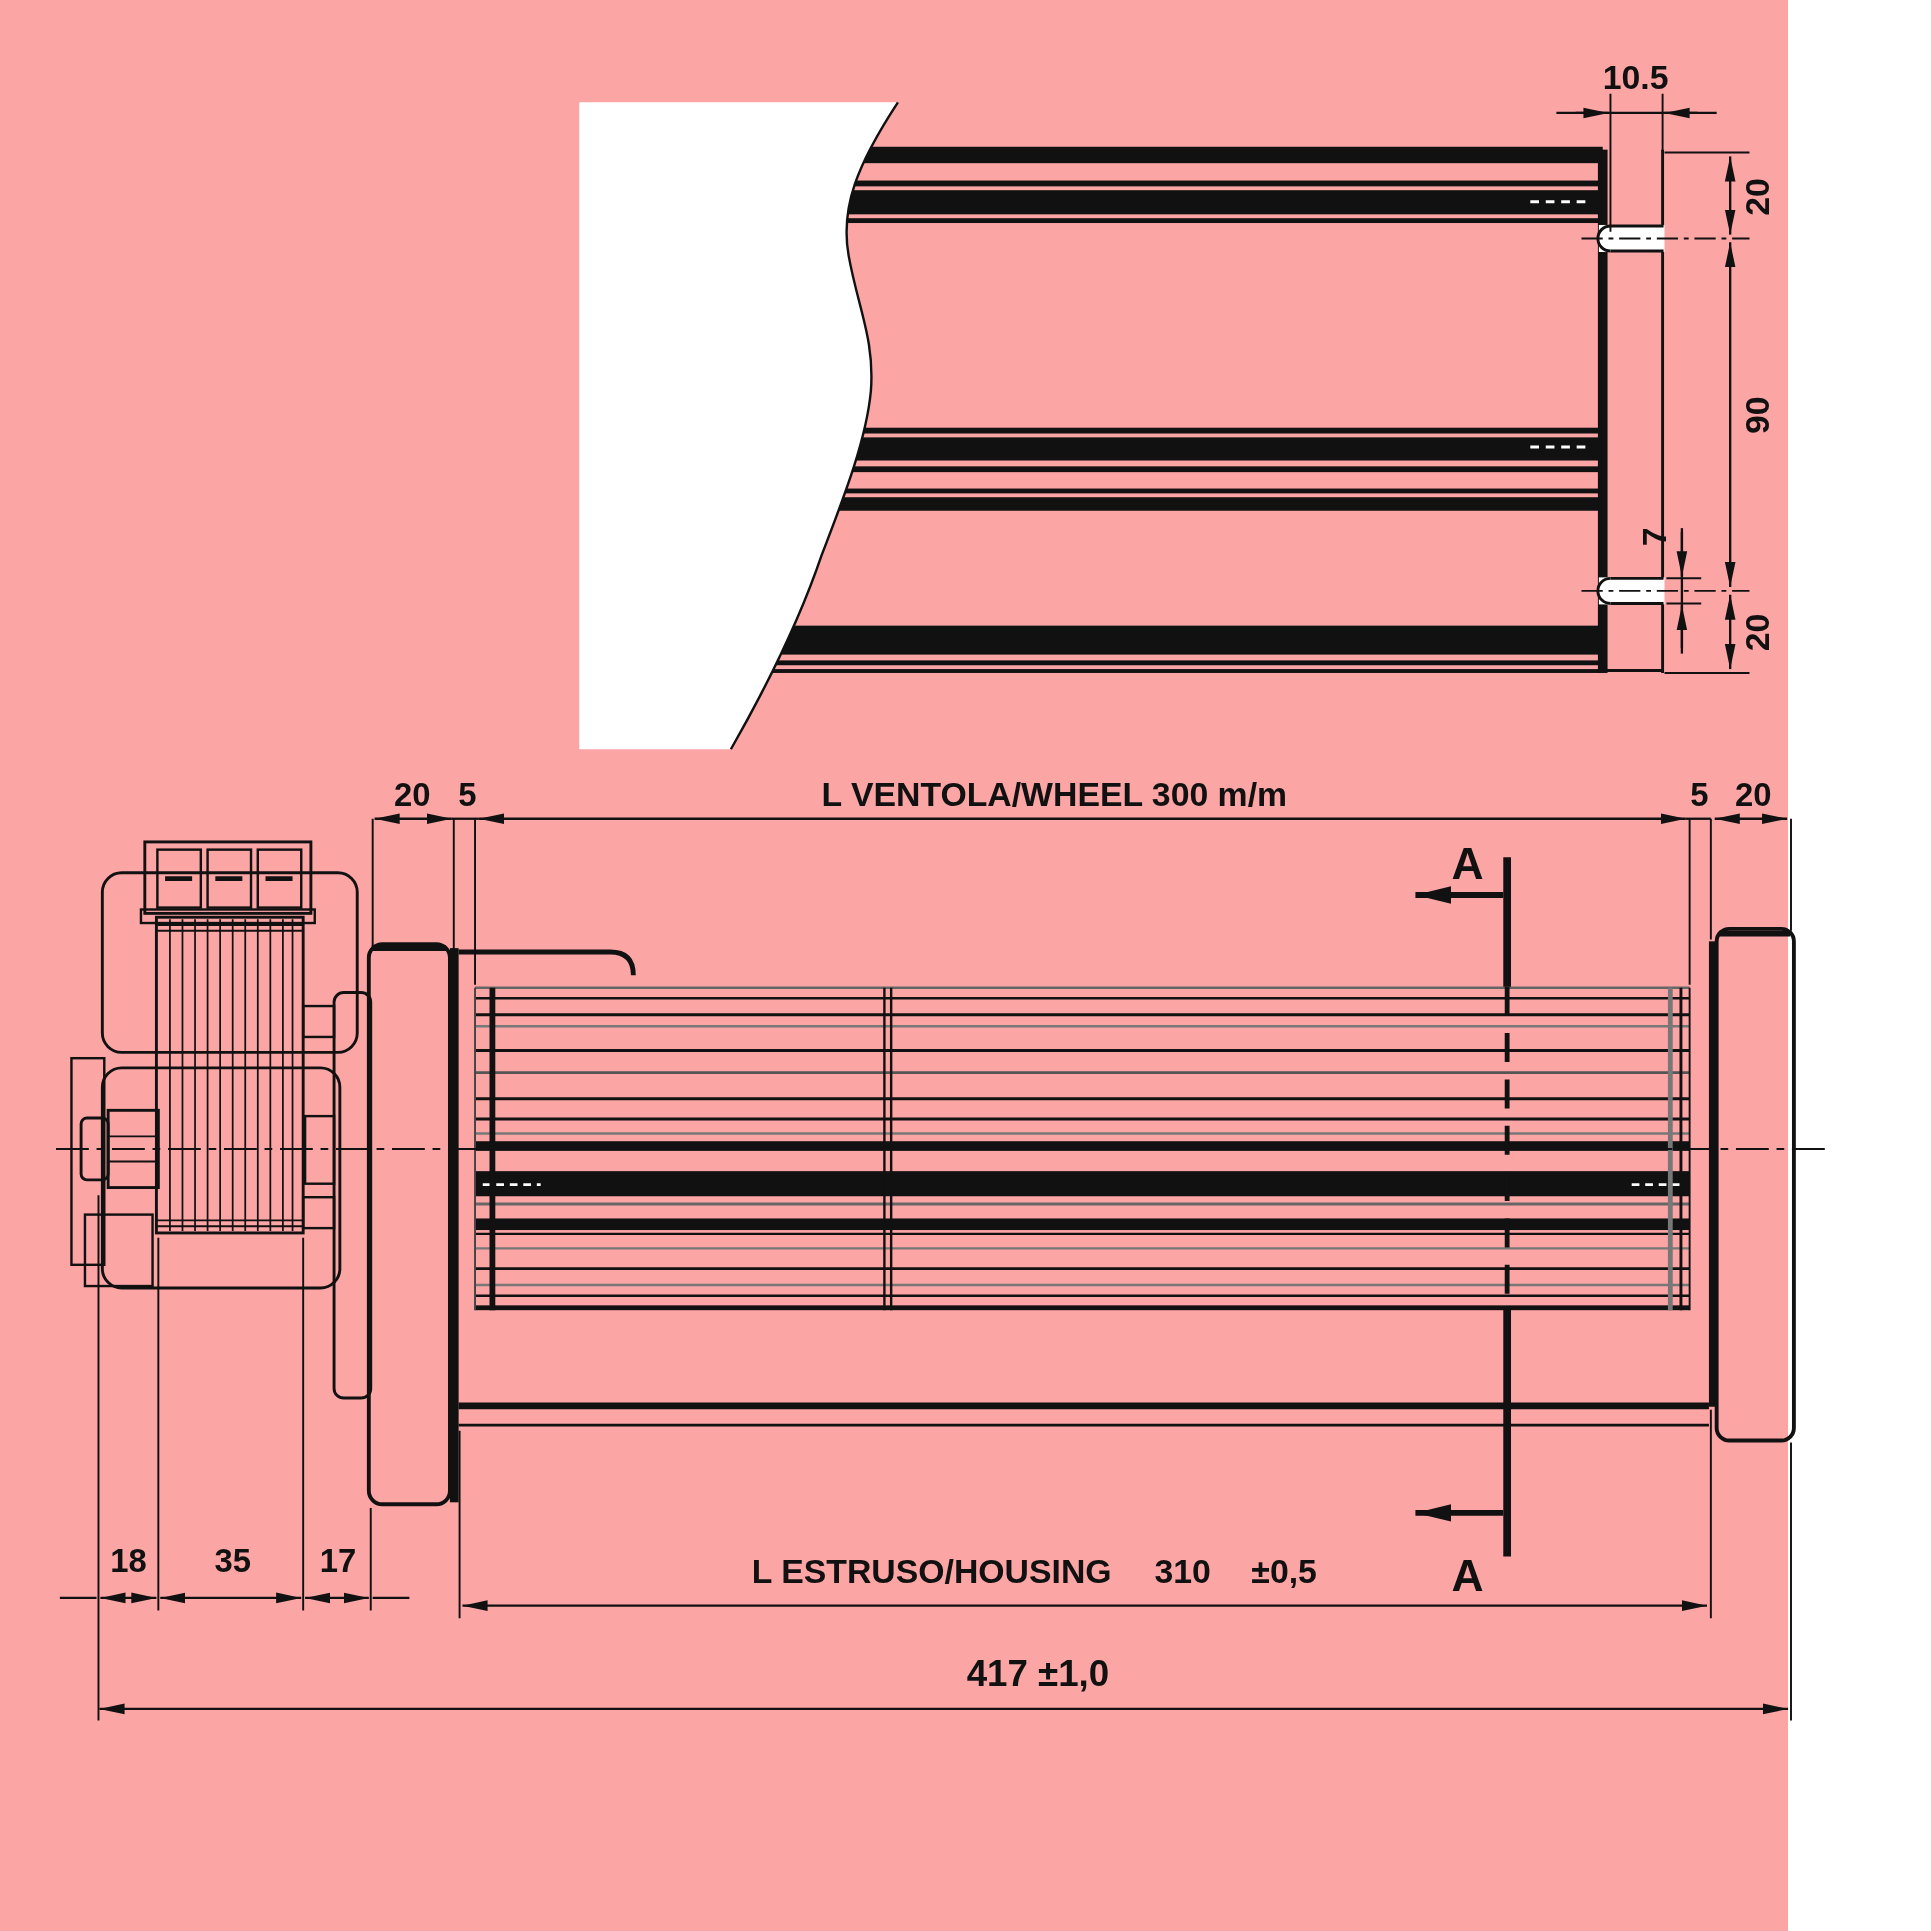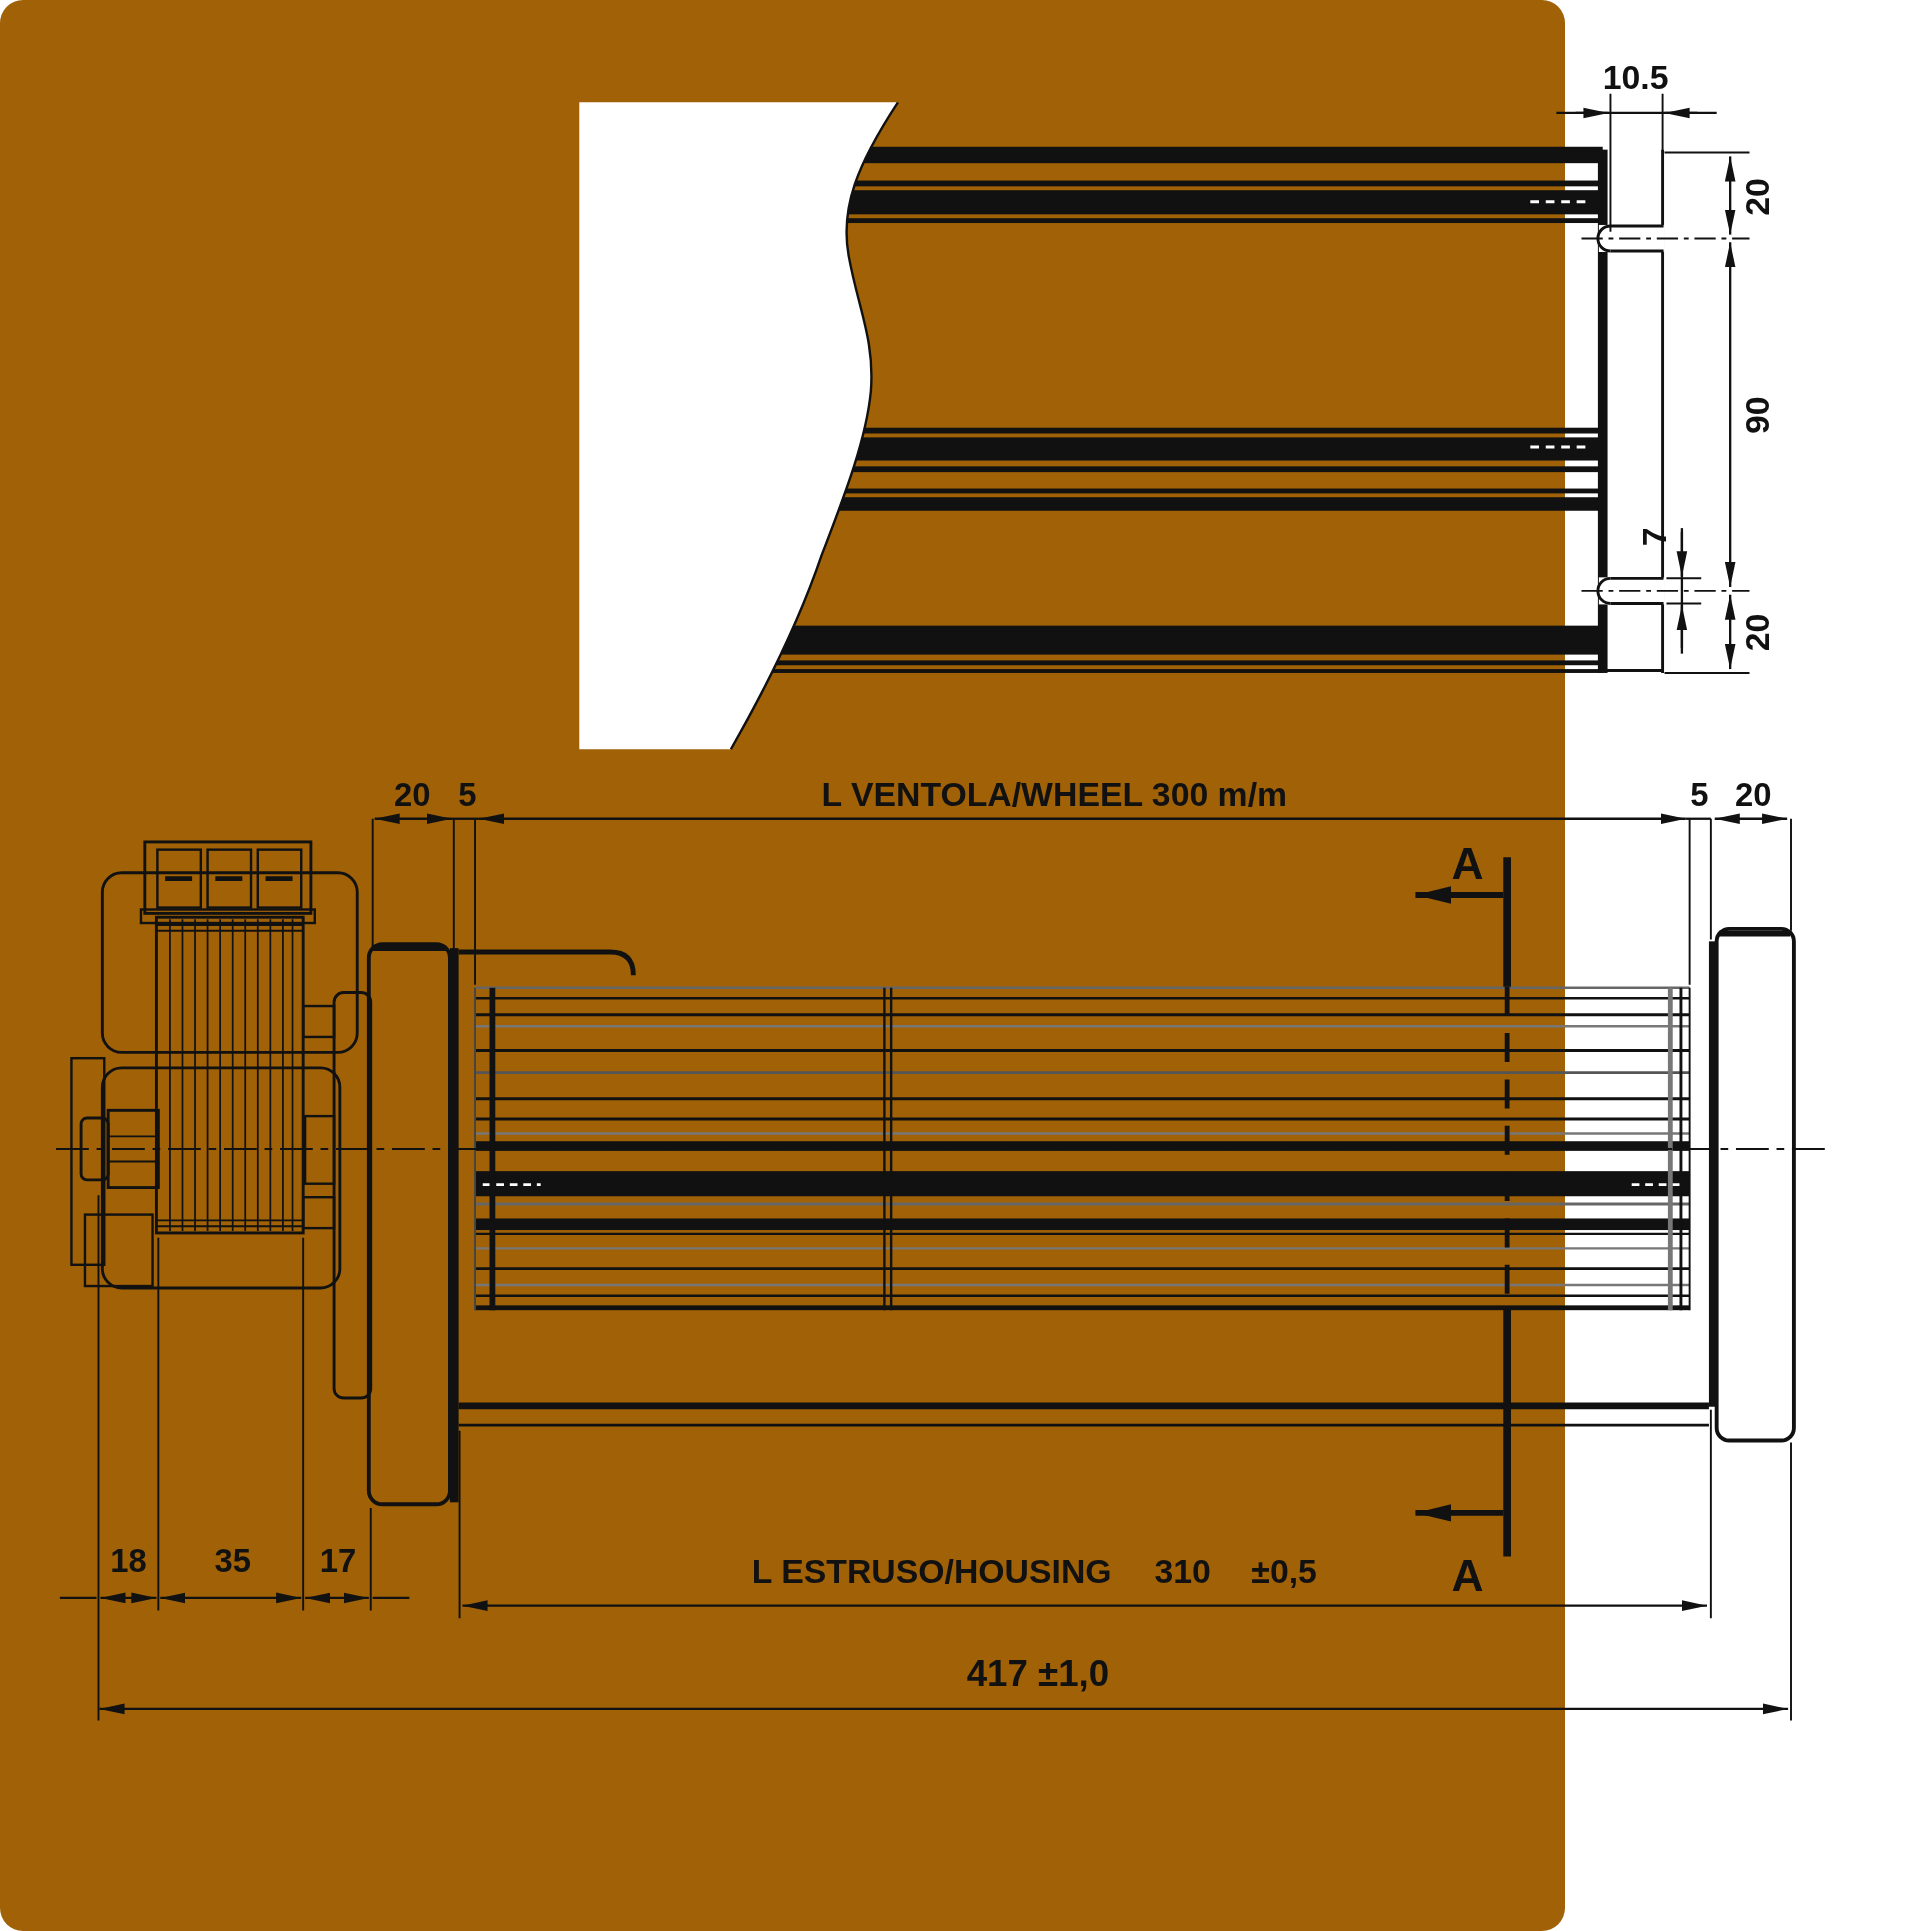--- a/index.html
+++ b/index.html
@@ -1,17 +1,17 @@
 <!DOCTYPE html>
 <html><head>
 <meta charset="utf-8">
 <style>
   html,body{margin:0;padding:0;background:#ffffff;}
-  .stage{width:1565px;height:1931px;position:relative;background:#a16207;
-         font-family:"Liberation Sans", sans-serif;border-radius:23px;}
+  .stage{width:1788px;height:1931px;position:relative;background:#fca5a5;
+         font-family:"Liberation Sans", sans-serif;}
   svg{display:block;}
   .ln{stroke:#111;fill:none;}
   .dim{stroke:#111;stroke-width:2.4;fill:none;}
   .ext{stroke:#111;stroke-width:2;fill:none;}
   .cl{stroke:#111;stroke-width:2;fill:none;stroke-dasharray:34 8 8 8;}
   .cls{stroke:#111;stroke-width:2;fill:none;stroke-dasharray:22 6 5 6;}
   .dtxt{font-weight:bold;font-size:34px;fill:#111;}
   .dtxtL{font-weight:bold;font-size:35px;fill:#111;}
   .atxt{font-weight:bold;font-size:46px;fill:#111;}
   text{font-family:"Liberation Sans", sans-serif;}

